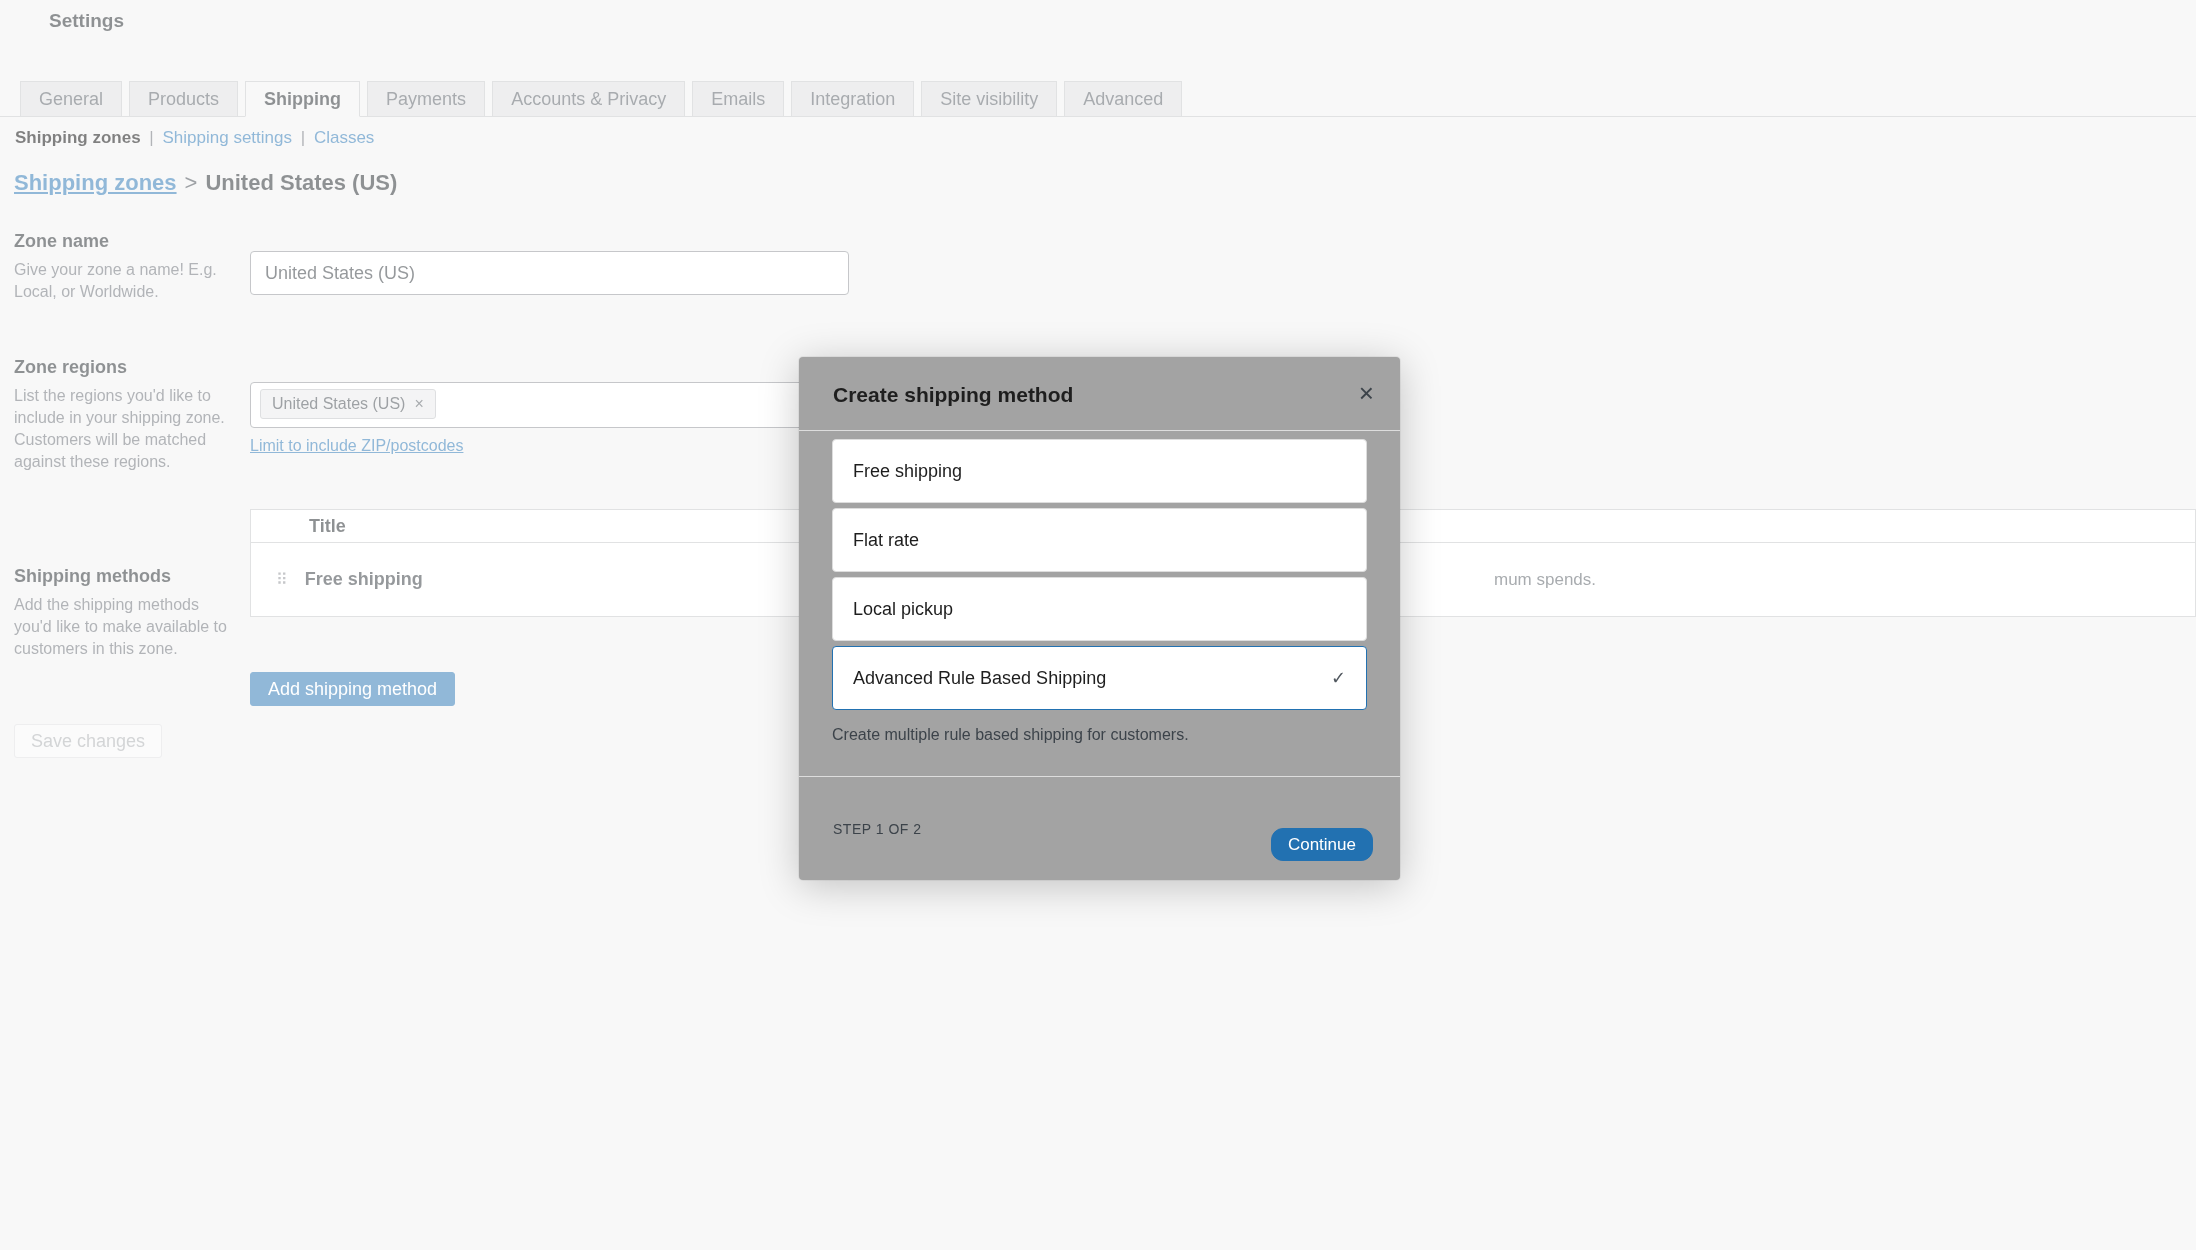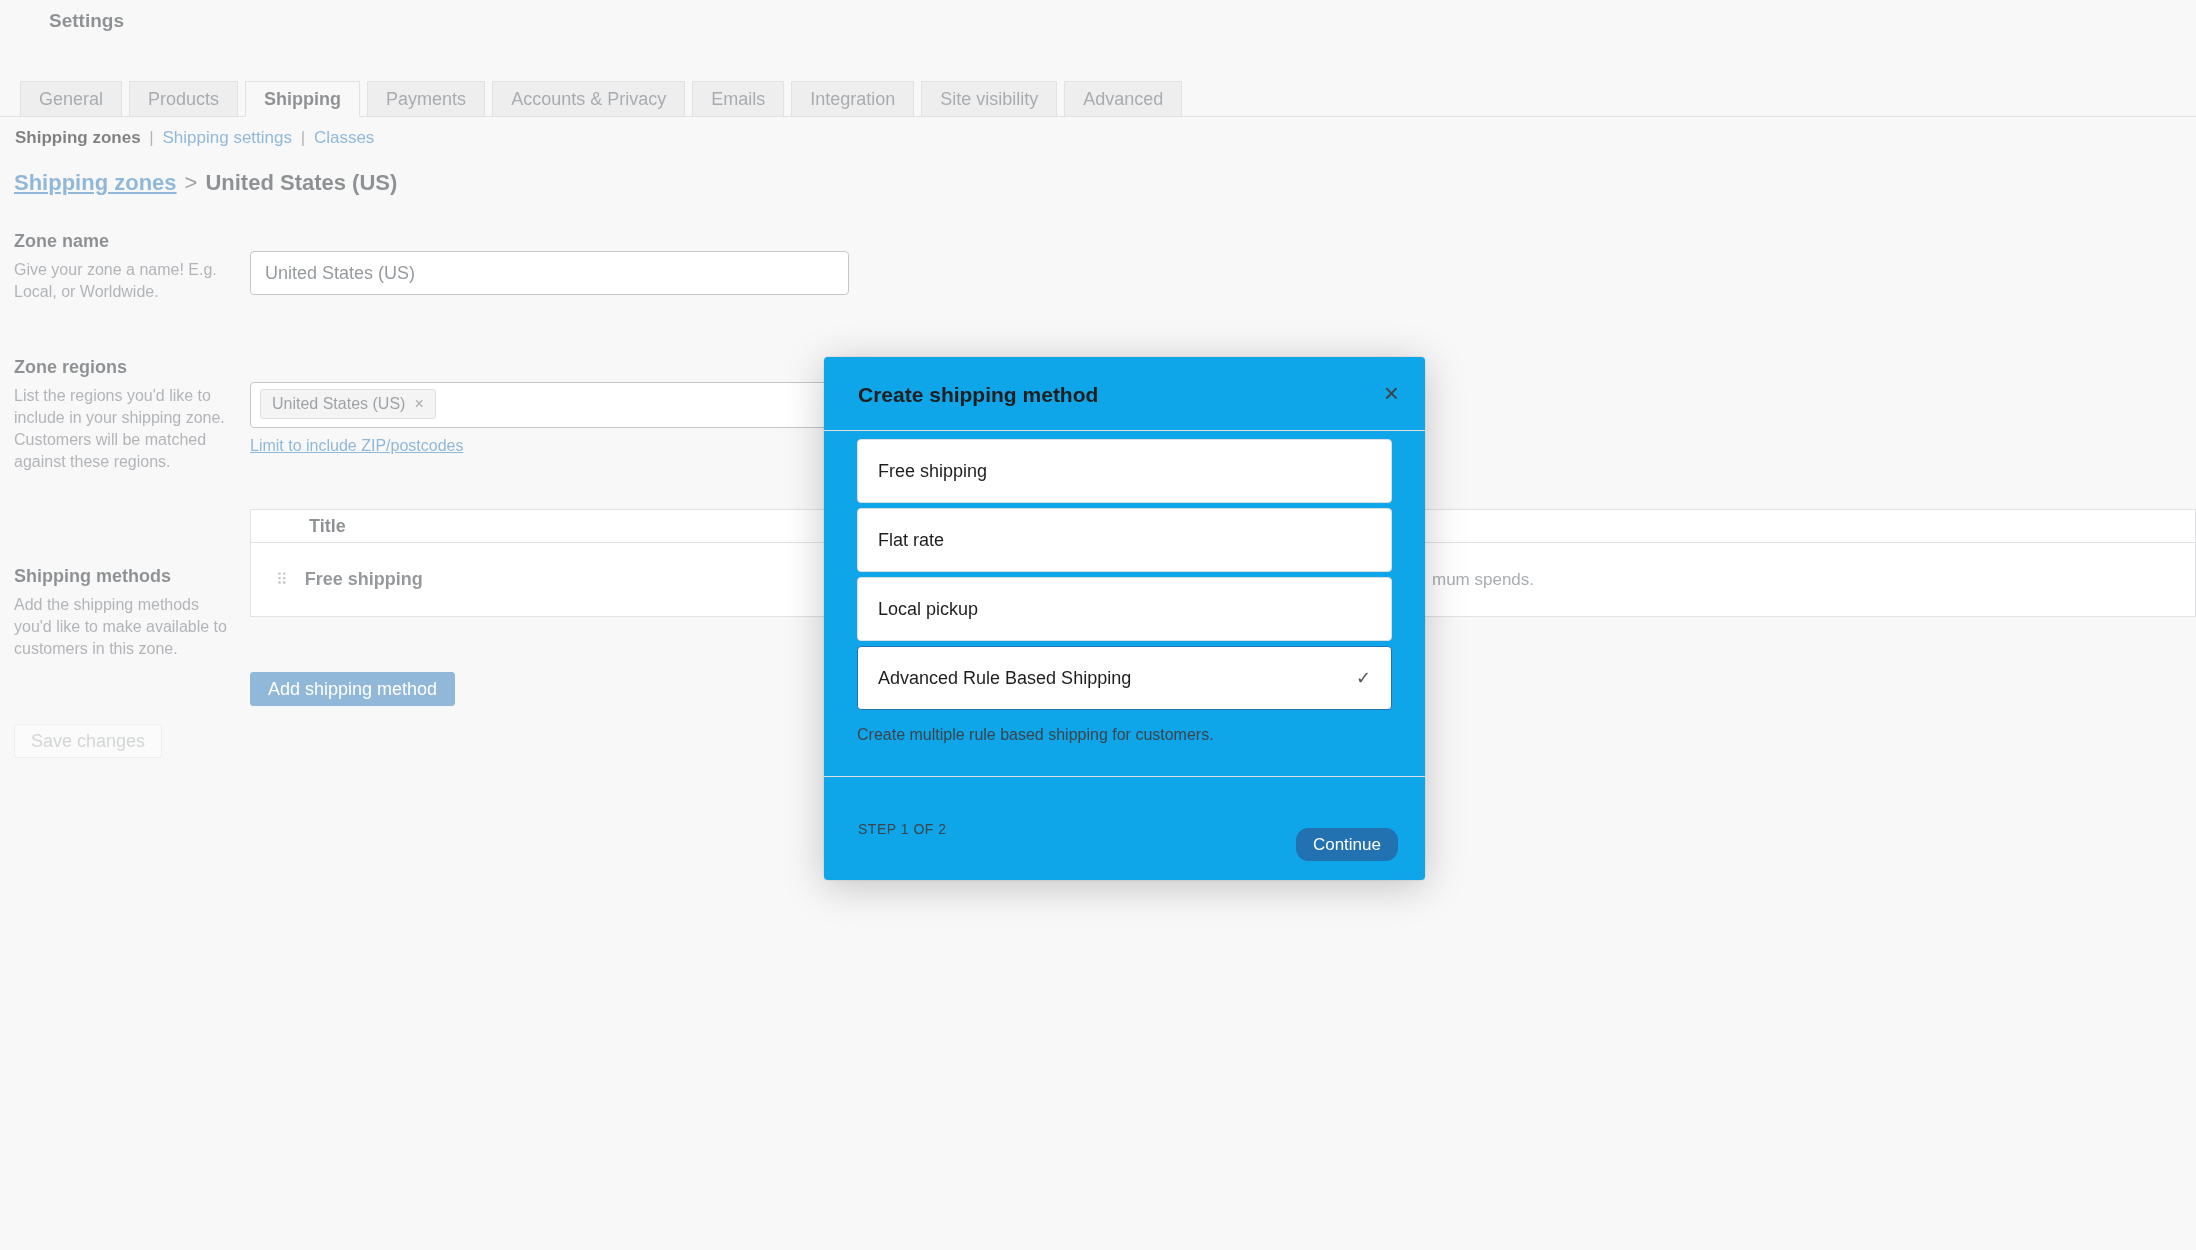--- a/index.html
+++ b/index.html
@@ -79,21 +79,21 @@
   .methods-table { background: #fff; border: 1px solid #c3c4c7; width: 100%; }
   .methods-table .thead {
     padding: 6px 0 6px 58px; border-bottom: 1px solid #c3c4c7;
     font-size: 18px; line-height: 20px; font-weight: 700; color: #1d2327;
     background: #fff;
   }
   .method-row { position: relative; height: 73px; display: flex; align-items: center; cursor: pointer; }
   .drag-handle { margin-left: 25px; font-size: 16px; color: #8c8f94; cursor: grab; user-select: none; }
   .method-title { margin-left: 17px; font-size: 18px; font-weight: 700; color: #2c3338; cursor: pointer; }
   .method-desc-tail {
-    position: absolute; left: 1181px; top: 50%; transform: translateY(-50%);
+    position: absolute; left: 1243px; top: 50%; transform: translateY(-50%);
     font-size: 17px; color: #50575e; white-space: nowrap;
   }
 
   .add-method-btn {
     display: inline-block; margin-top: 55px; padding: 6px 17px;
     background: #2271b1; border: 1px solid #2271b1; border-radius: 3px;
     color: #fff; font-size: 18px; line-height: 20px;
     font-family: "Liberation Sans", sans-serif; cursor: pointer;
   }
   .save-row { margin: 18px 0 0 14px; }
@@ -104,22 +104,22 @@
     font-family: "Liberation Sans", sans-serif; cursor: default;
   }
 
   
   .modal-overlay {
     position: absolute; inset: 0;
     background: rgba(255,255,255,0.5);
     z-index: 10;
   }
   .modal {
-    position: absolute; left: 824px; top: 357px; width: 601px;
-    background: #0ea5e9; border-radius: 4px; z-index: 20;
+    position: absolute; left: 799px; top: 357px; width: 601px;
+    background: #a3a3a3; border-radius: 4px; z-index: 20;
     box-shadow: 0 6px 40px rgba(0,0,0,0.22), 0 0 0 1px rgba(0,0,0,0.05);
   }
   .modal-header { position: relative; padding: 26px 34px 23px; border-bottom: 1px solid #ddd; }
   .modal-title { font-size: 21px; line-height: 24px; font-weight: 700; color: #1e1e1e; }
   .modal-close {
     position: absolute; top: 23px; right: 26px;
     font-size: 26px; line-height: 26px; color: #3c434a;
     background: none; border: none; padding: 0; cursor: pointer;
     font-family: "Liberation Sans", sans-serif;
   }

